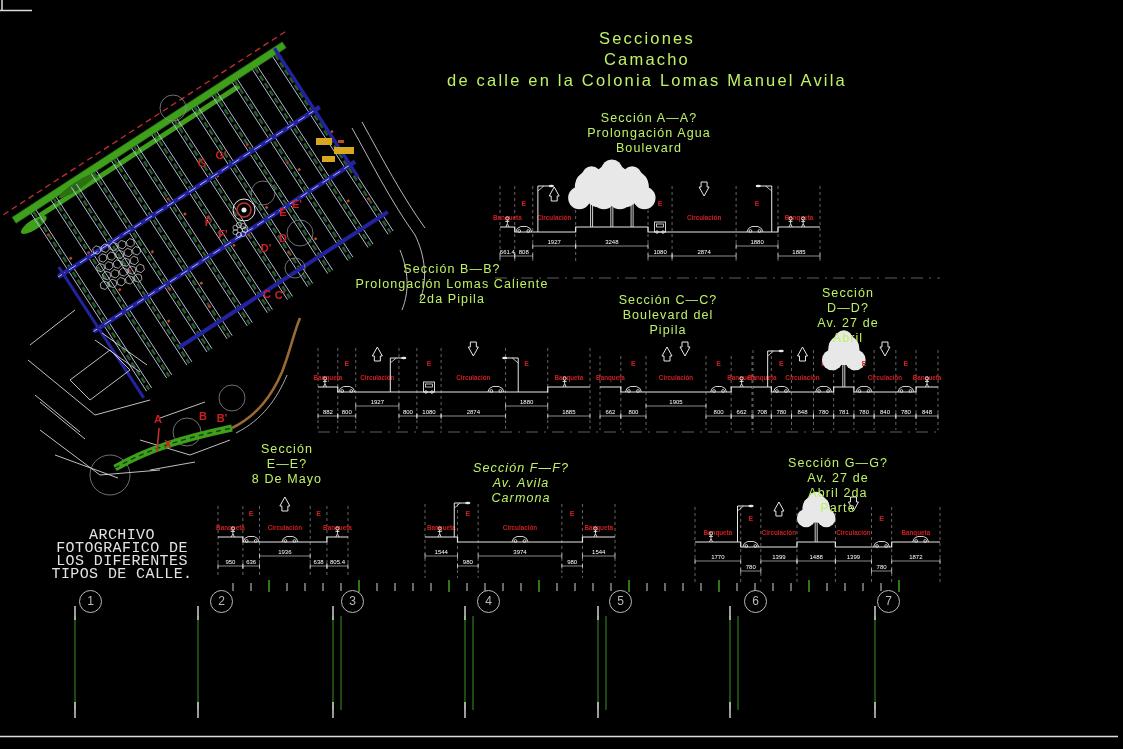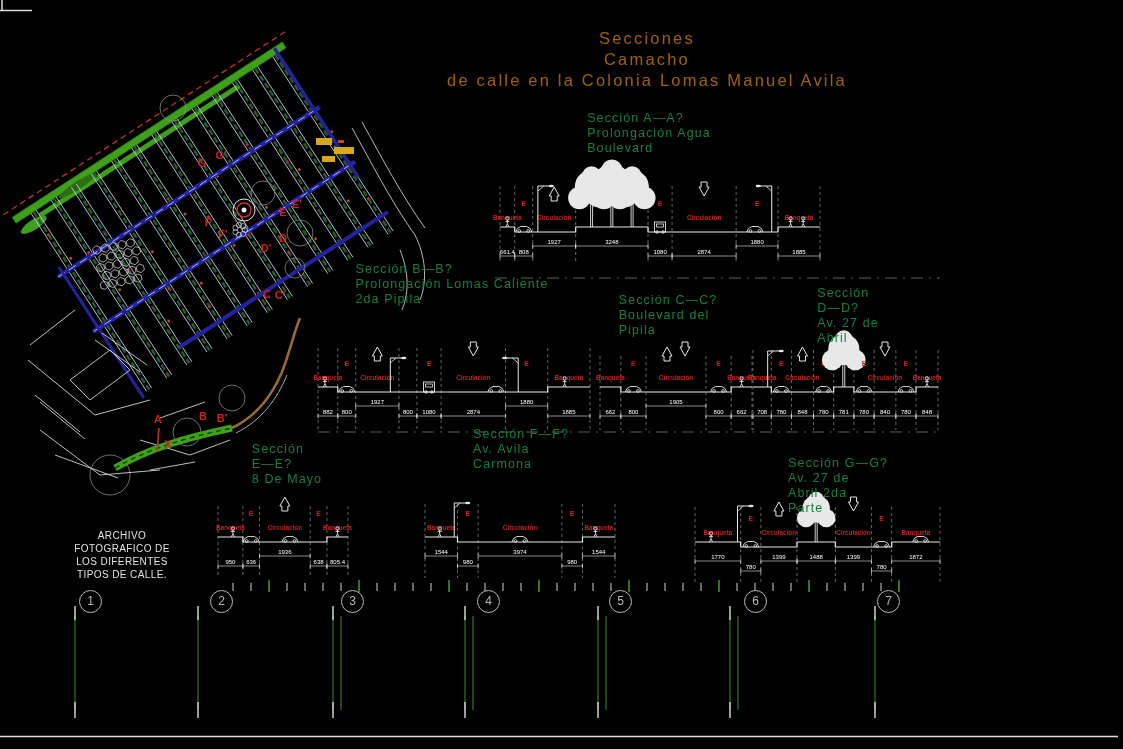--- a/index.html
+++ b/index.html
@@ -1,25 +1,25 @@
 <!DOCTYPE html>
 <html><head>
 <meta charset="utf-8">
 <style>
   html,body{margin:0;padding:0;background:#000;}
   #canvas{position:relative;width:1123px;height:749px;background:#000;overflow:hidden;
           font-family:"Liberation Sans",sans-serif;}
   #scene{position:absolute;left:0;top:0;z-index:1;}
-  .txt{position:absolute;z-index:2;color:#a16207;}
+  .txt{position:absolute;z-index:2;color:#bef264;}
   .main-title{transform:translateX(-50%);text-align:center;font-size:16.5px;
               letter-spacing:2.2px;line-height:21px;white-space:nowrap;}
-  .sec-title{transform:translateX(-50%);text-align:left;font-size:12.5px;
-             letter-spacing:1.1px;line-height:15px;white-space:nowrap;color:#15803d;}
-  .archivo{transform:translateX(-50%);text-align:center;font-size:10px;
-           letter-spacing:.4px;line-height:13px;color:#e2e2e2;}
+  .sec-title{transform:translateX(-50%);text-align:center;font-size:12.5px;
+             letter-spacing:1.1px;line-height:15px;white-space:nowrap;color:#bef264;}
+  .archivo{transform:translateX(-50%);text-align:center;font-size:15px;
+           letter-spacing:.4px;line-height:13px;color:#e2e2e2;font-family:Liberation Mono, monospace;}
   .marker{position:absolute;z-index:2;width:21px;height:21px;border:1px solid #b9b9b9;
           border-radius:50%;color:#b9b9b9;font-size:12px;line-height:21px;
           text-align:center;}
 </style>
 </head>
 <body>
 
 <div id="canvas">
   <svg id="scene" width="1123" height="749" viewBox="0 0 1123 749">
       <g>
@@ -785,21 +785,21 @@
     <div>Sección</div>
     <div>D—D?</div>
     <div>Av. 27 de</div>
     <div>Abril</div>
   </div>
   <div class="txt sec-title" style="left:287px;top:442px;">
     <div>Sección</div>
     <div>E—E?</div>
     <div>8 De Mayo</div>
   </div>
-  <div class="txt sec-title" style="left:521px;top:427px;">
+  <div class="txt sec-title" style="left:521px;top:461px;font-style:italic;">
     <div>Sección F—F?</div>
     <div>Av. Avila</div>
     <div>Carmona</div>
   </div>
   <div class="txt sec-title" style="left:838px;top:456px;">
     <div>Sección G—G?</div>
     <div>Av. 27 de</div>
     <div>Abril 2da</div>
     <div>Parte</div>
   </div>

